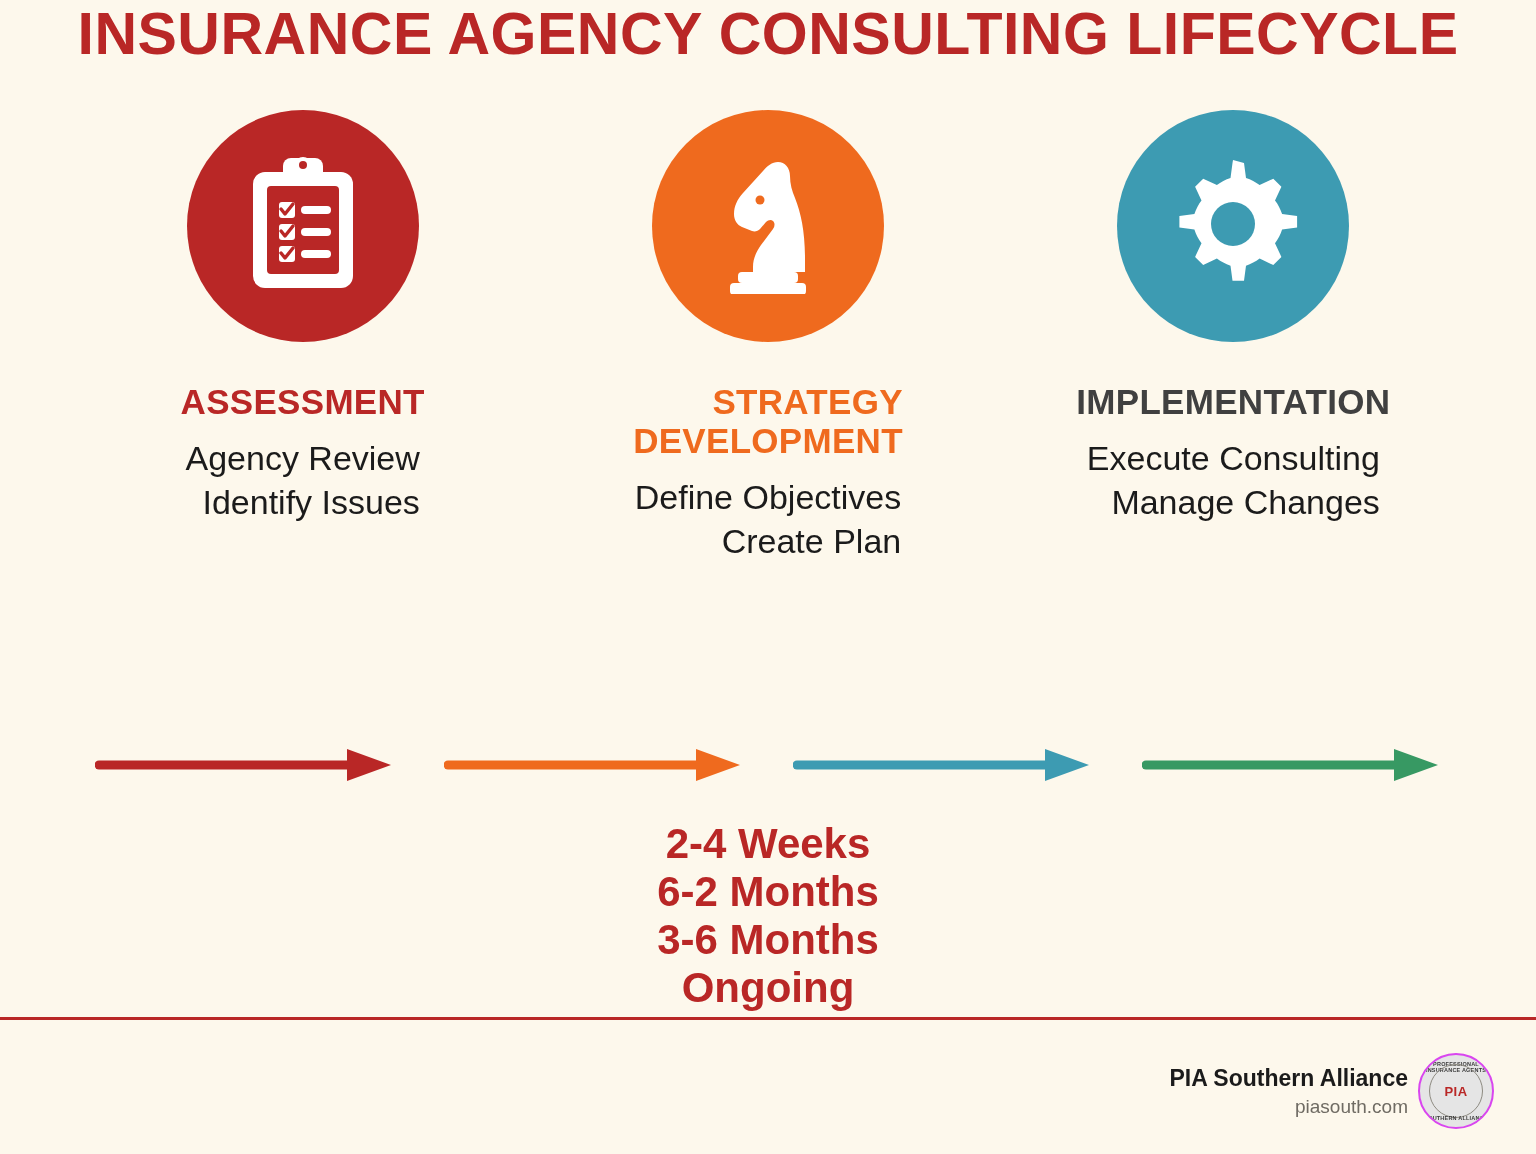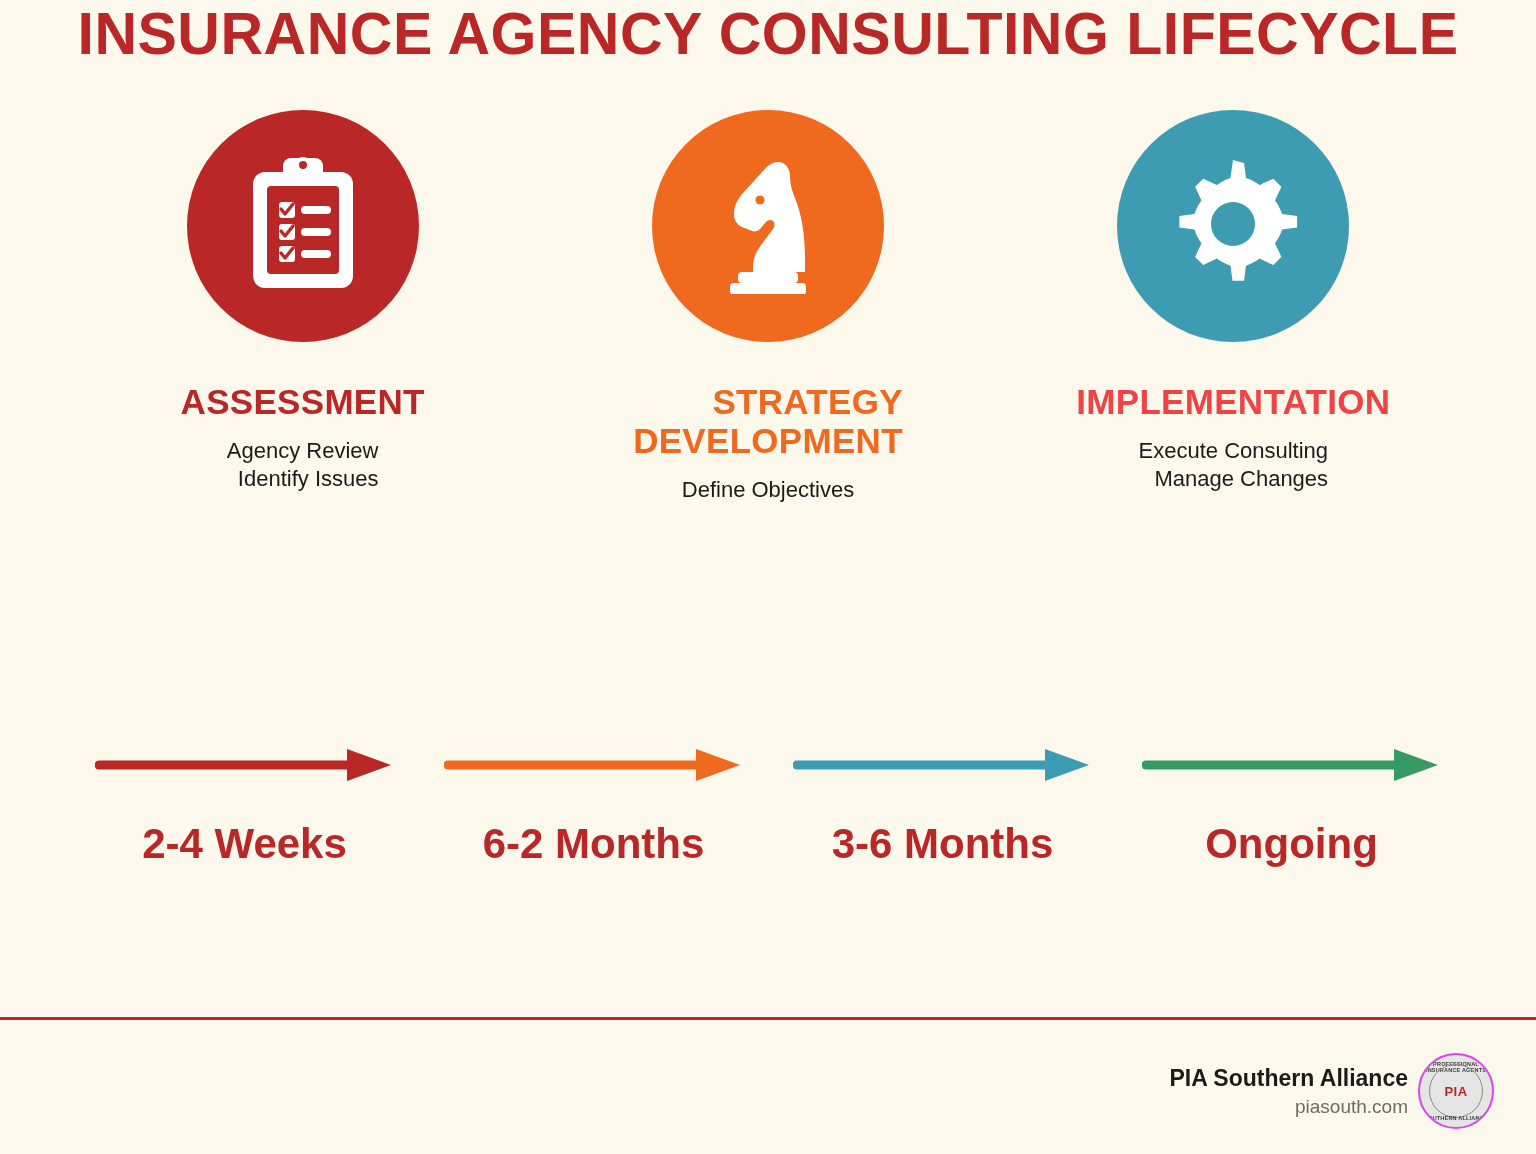--- a/index.html
+++ b/index.html
@@ -56,21 +56,21 @@
     margin-top: 40px;
     font-family: "Liberation Sans Narrow", "Liberation Sans", sans-serif;
     font-size: 35px;
     font-weight: bold;
     letter-spacing: 0.3px;
     line-height: 1.12;
     text-transform: uppercase;
   }
   .stage-desc {
     margin-top: 16px;
-    font-size: 22px;
+    font-size: 34px;
     line-height: 1.28;
     color: #1b1b1b;
   }
   .arrows {
     position: absolute;
     top: 745px;
     left: 0;
     width: 1536px;
     display: flex;
     justify-content: center;
@@ -85,20 +85,21 @@
   }
   .durations {
     position: absolute;
     top: 820px;
     left: 0;
     width: 1536px;
     display: flex;
     justify-content: flex-end;
     padding: 0 70px;
     box-sizing: border-box;
+    flex-direction: column;
   }
   .duration {
     flex: 1 1 0;
     text-align: center;
     font-family: "Liberation Sans Narrow", "Liberation Sans", sans-serif;
     font-size: 42px;
     font-weight: bold;
     color: #b92726;
   }
   .footer-rule {
@@ -220,33 +221,34 @@
             <rect x="26" y="129" width="76" height="12" rx="4" fill="#ffffff"></rect>
           </svg>
         </span>
       </div>
       <div class="stage-label" style="color:#ef6a1e">
         <div>STRATEGY</div>
         <div>DEVELOPMENT</div>
       </div>
       <div class="stage-desc">
         <div>Define Objectives</div>
+        <div>Create Plan</div>
       </div>
     </div>
 
     <div class="stage">
       <div class="circle" style="background:#3d9bb2">
         <span>
           <svg width="140" height="140" viewBox="0 0 140 140">
             <path d="M70 6 l11 3 2 15 c5 1.6 9.6 4 13.6 7.1 l13.7 -6.4 8.1 8.1 -6.4 13.7 c3.1 4 5.5 8.6 7.1 13.6 l15 2 0 11.5 -15 2 c-1.6 5 -4 9.6 -7.1 13.6 l6.4 13.7 -8.1 8.1 -13.7 -6.4 c-4 3.1 -8.6 5.5 -13.6 7.1 l-2 15 -11.5 0 -2 -15 c-5 -1.6 -9.6 -4 -13.6 -7.1 l-13.7 6.4 -8.1 -8.1 6.4 -13.7 c-3.1 -4 -5.5 -8.6 -7.1 -13.6 l-15 -2 0 -11.5 15 -2 c1.6 -5 4 -9.6 7.1 -13.6 l-6.4 -13.7 8.1 -8.1 13.7 6.4 c4 -3.1 8.6 -5.5 13.6 -7.1 l2 -15 z" fill="#ffffff"></path>
             <circle cx="70" cy="70" r="22" fill="#3d9bb2"></circle>
           </svg>
         </span>
       </div>
-      <div class="stage-label" style="color:#ef4444">Implementation</div>
+      <div class="stage-label" style="color:#404040">Implementation</div>
       <div class="stage-desc">
         <div>Execute Consulting</div>
         <div>Manage Changes</div>
       </div>
     </div>
 
 
   </div>
 
   <div class="arrows">

